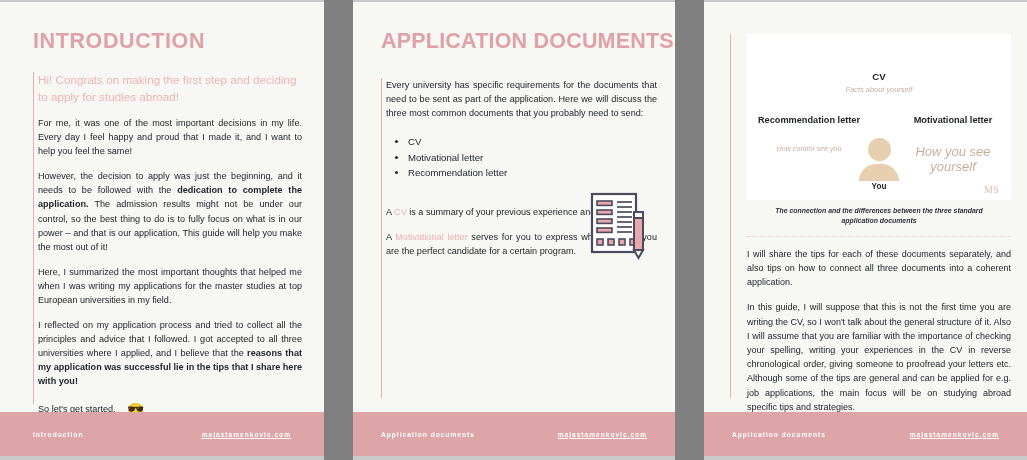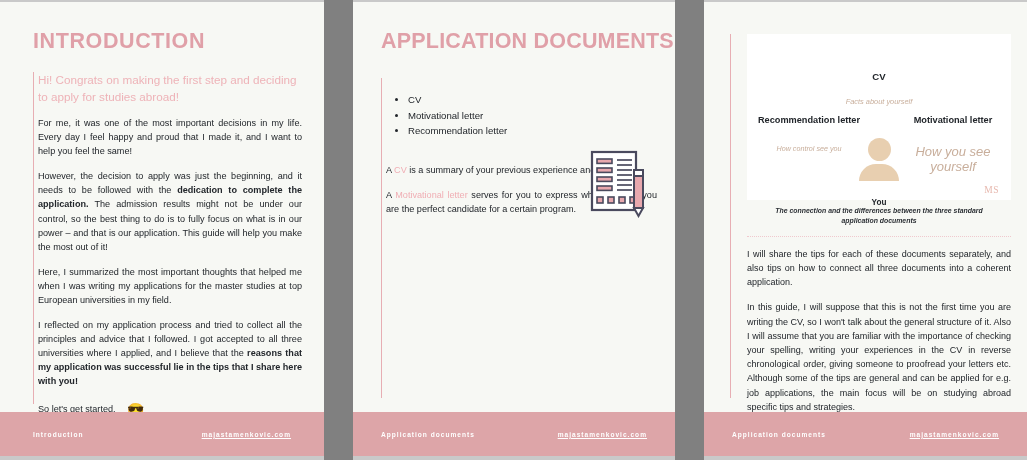--- a/index.html
+++ b/index.html
@@ -115,21 +115,20 @@
     font-weight: bold;
     color: #22262b;
   }
   .fig-cv-sub {
     position: absolute;
     top: 51px; left: 0; right: 0;
     text-align: center;
     font-size: 7.4px;
     font-style: italic;
     color: #c8ae9b;
-    margin-top: 12px;
   }
   .fig-left-title {
     position: absolute;
     top: 80px; left: 8px; width: 108px;
     text-align: center;
     font-size: 9.2px; font-weight: bold; color: #22262b;
     line-height: 1.35;
   }
   .fig-left-sub {
     position: absolute;
@@ -160,21 +159,21 @@
     width: 23px; height: 23px; border-radius: 50%;
     background: #e8cfb0; margin: 0 auto;
   }
   .fig-person .torso {
     width: 40px; height: 17px; margin: 3px auto 0;
     background: #e8cfb0;
     border-radius: 20px 20px 0 0;
   }
   .fig-you {
     position: absolute;
-    top: 164px; left: 0; right: 0;
+    top: 148px; left: 0; right: 0;
     text-align: center;
     font-size: 8.2px; font-weight: bold; color: #22262b;
   }
   .fig-ms {
     position: absolute;
     right: 12px; bottom: 5px;
     font-family: "Liberation Serif", serif;
     font-size: 9.5px;
     color: #e7b8ae;
     letter-spacing: 0.5px;
@@ -249,20 +248,21 @@
     </div>
     <div class="bottombar"></div>
   </div>
 
   <div class="gap"></div>
 
   <div class="page p2">
     <div class="page-inner">
       <div class="heading">APPLICATION DOCUMENTS</div>
       <div class="body-block">
+        <p class="para">Every university has specific requirements for the documents that need to be sent as part of the application. Here we will discuss the three most common documents that you probably need to send:</p>
 
         <div style="position:relative;">
           <ul class="doclist">
             <li>CV</li>
             <li>Motivational letter</li>
             <li>Recommendation letter</li>
           </ul>
           <div class="clip-icon">
             <svg viewBox="0 0 64 70" width="64" height="70">
               <rect x="5" y="4" width="44" height="58" fill="#ffffff" stroke="#4a4a5e" stroke-width="2.2"></rect>

